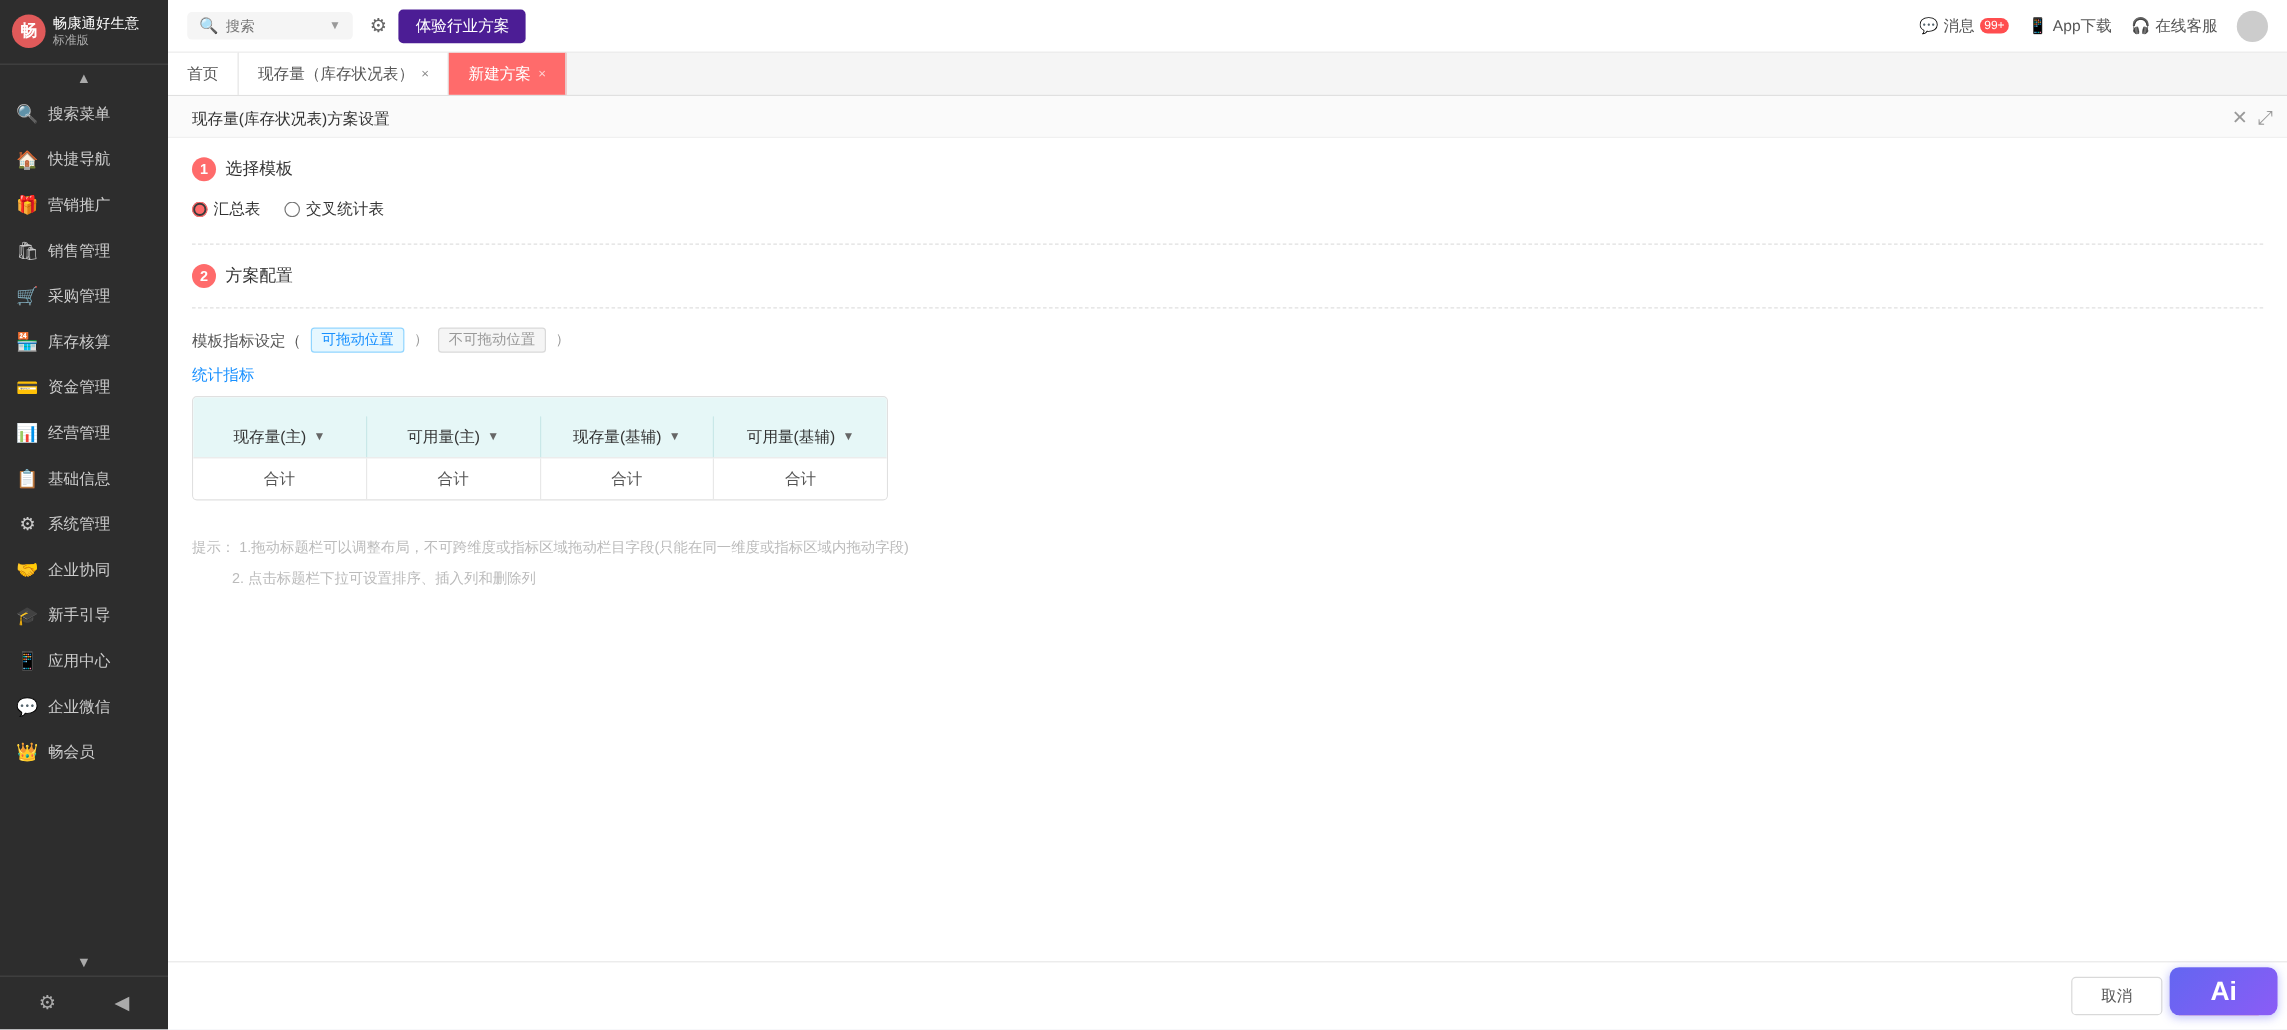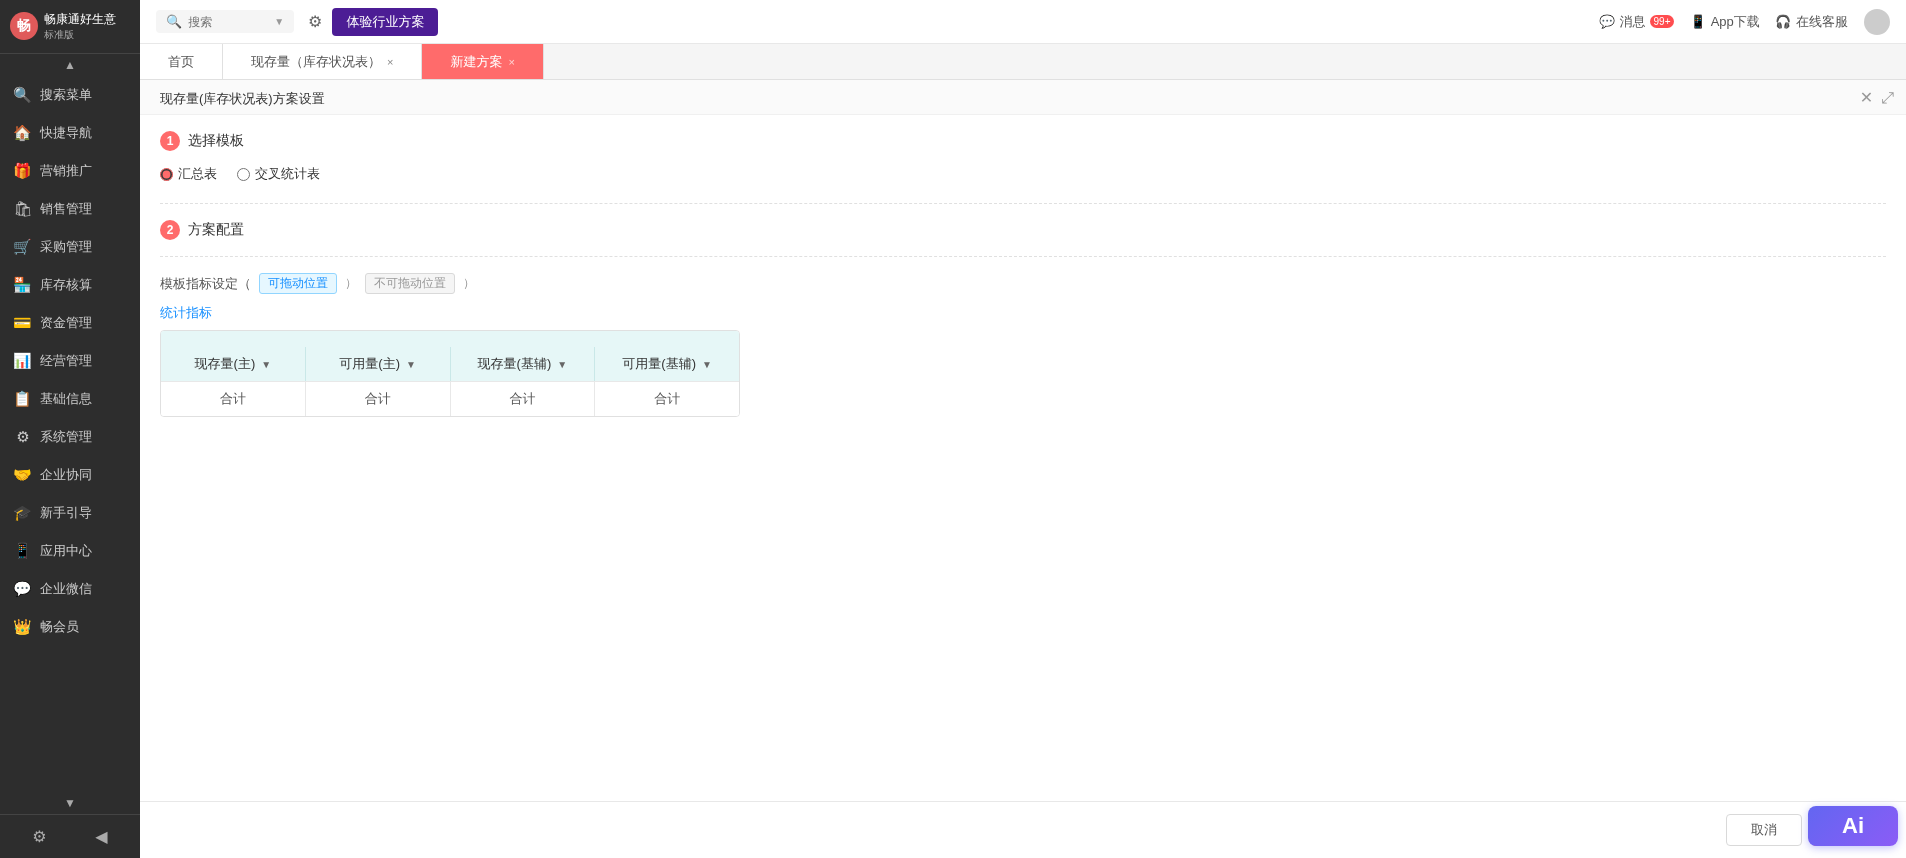--- a/index.html
+++ b/index.html
@@ -183,21 +183,21 @@
       border-bottom: 1px solid #e0e0e0;
       display: flex;
       align-items: center;
       flex-shrink: 0;
       height: 36px;
     }
     .tab-item {
       display: flex;
       align-items: center;
       gap: 6px;
-      padding: 0 28px;
+      padding: 0 16px;
       height: 100%;
       font-size: 13px;
       cursor: pointer;
       color: #555;
       border-right: 1px solid #e0e0e0;
       background: #ebebeb;
     }
     .tab-item.active {
       background: #ff6b6b;
       color: white;
@@ -710,20 +710,26 @@
             <div class="stats-table-row">
 
             <div class="stats-table-cell">合计</div>
                 <div class="stats-table-cell">合计</div>
                 <div class="stats-table-cell">合计</div>
                 <div class="stats-table-cell">合计</div>
               </div>
           </div>
 
           
+          <div class="tips-area">
+            <div class="tip-line">提示：   1.拖动标题栏可以调整布局，不可跨维度或指标区域拖动栏目字段(只能在同一维度或指标区域内拖动字段)</div>
+            <div class="tip-line">
+              &nbsp;&nbsp;&nbsp;&nbsp;&nbsp;&nbsp;&nbsp;&nbsp;&nbsp;&nbsp;<span>2. 点击标题栏下拉可设置排序、插入列和删除列</span>
+            </div>
+          </div>
         </div>
       </div>
 
     </div>
 
 
     <div class="footer">
       <button class="btn-cancel">取消</button>
       <button class="btn-query">查询</button>
     </div>

